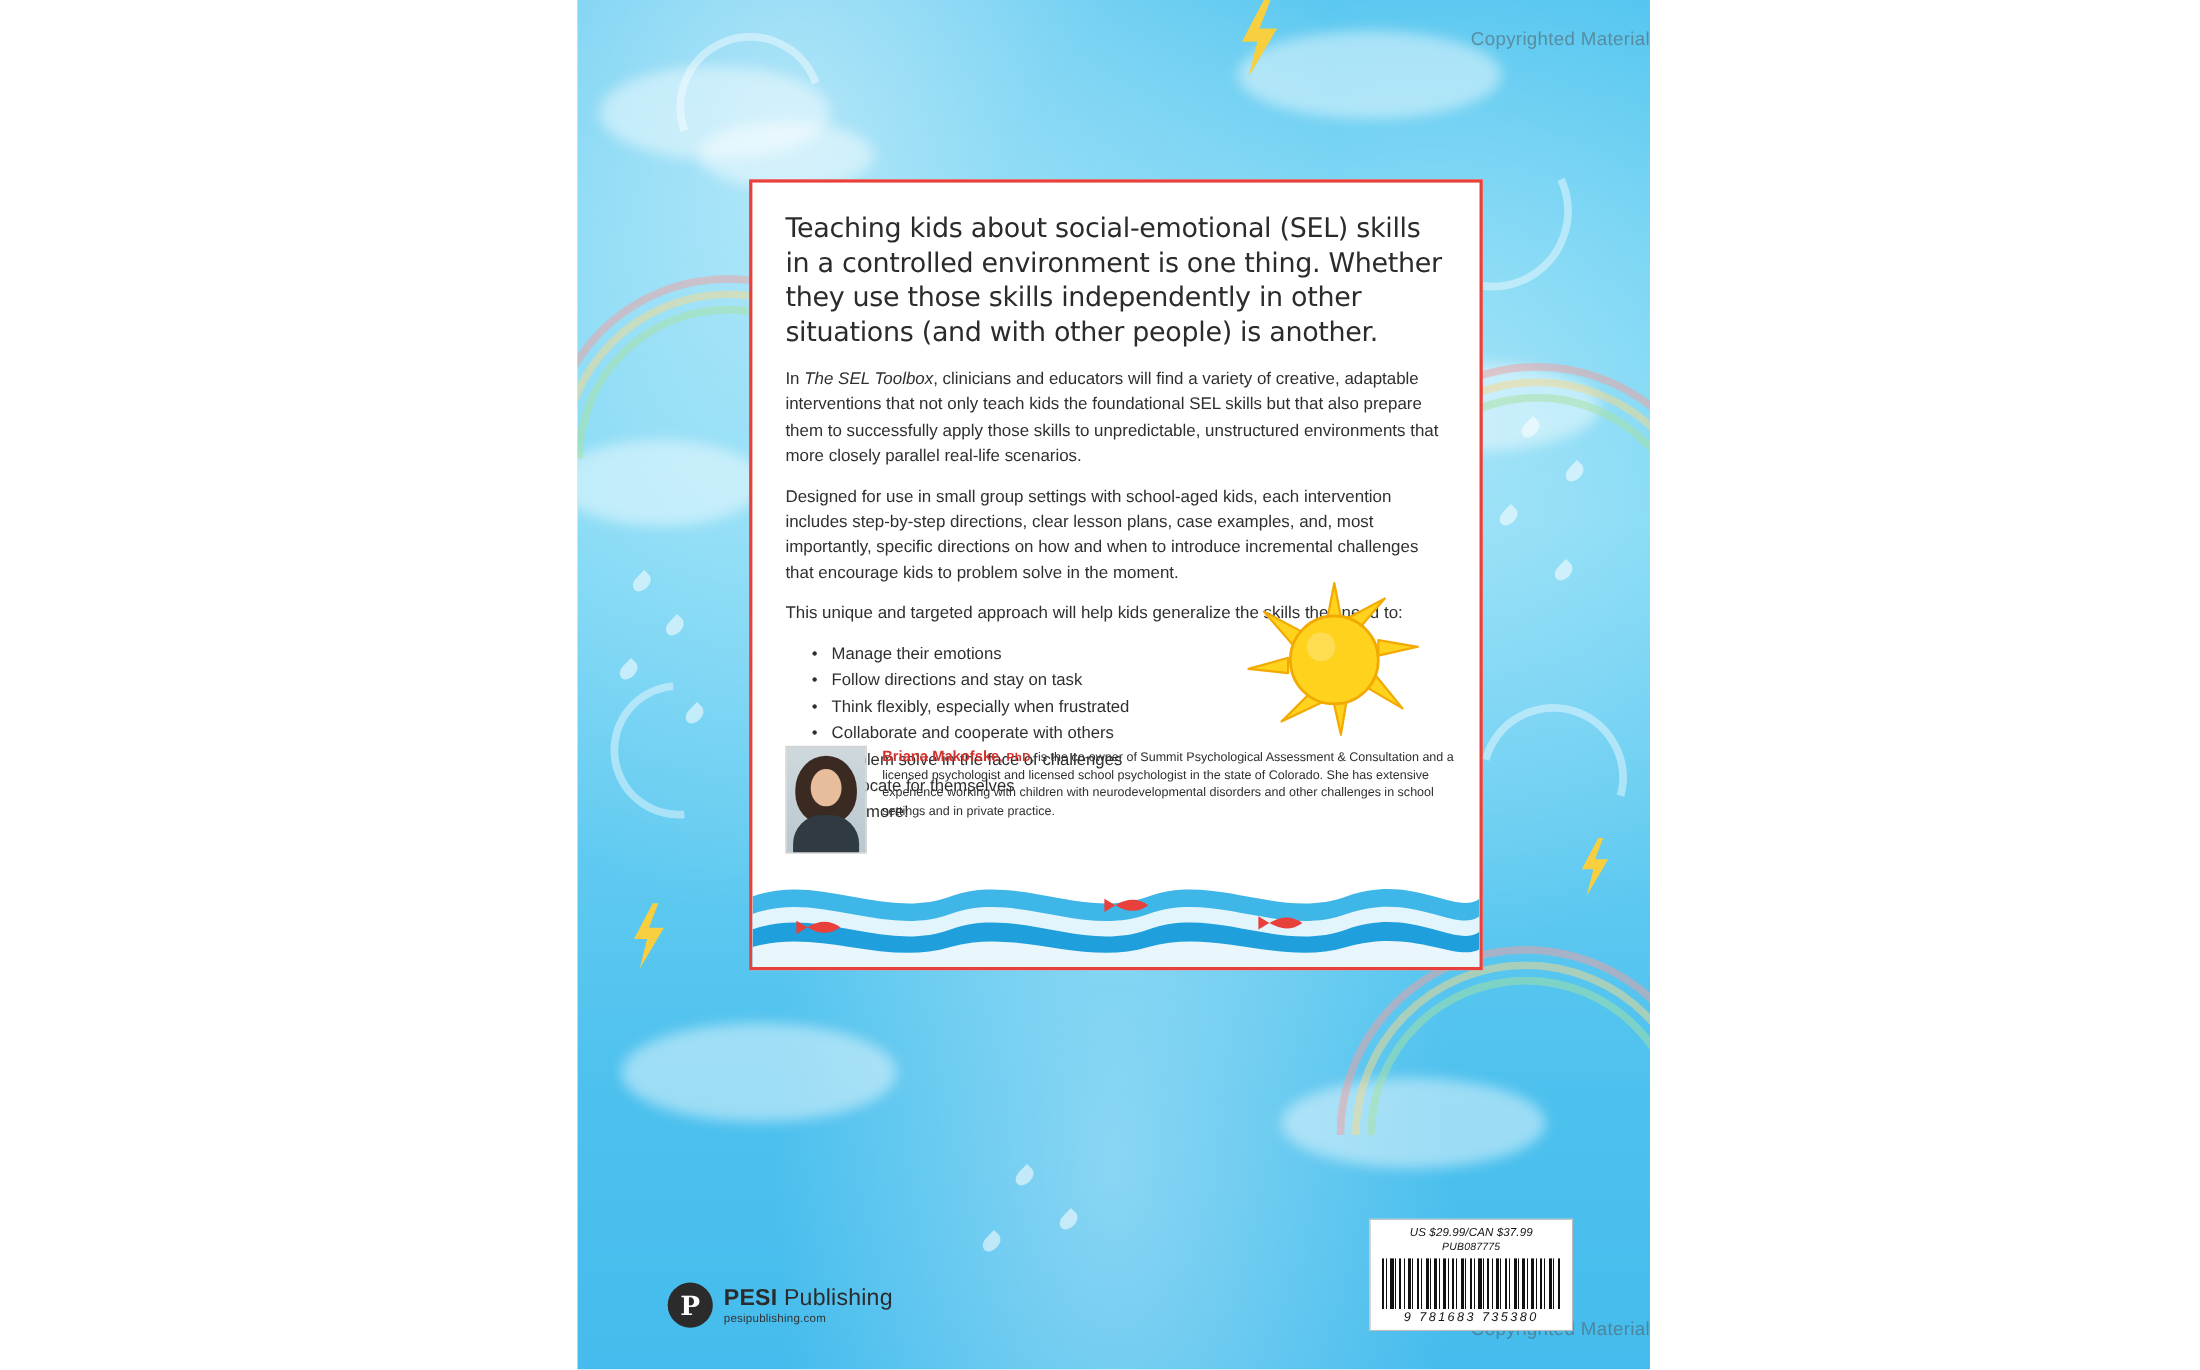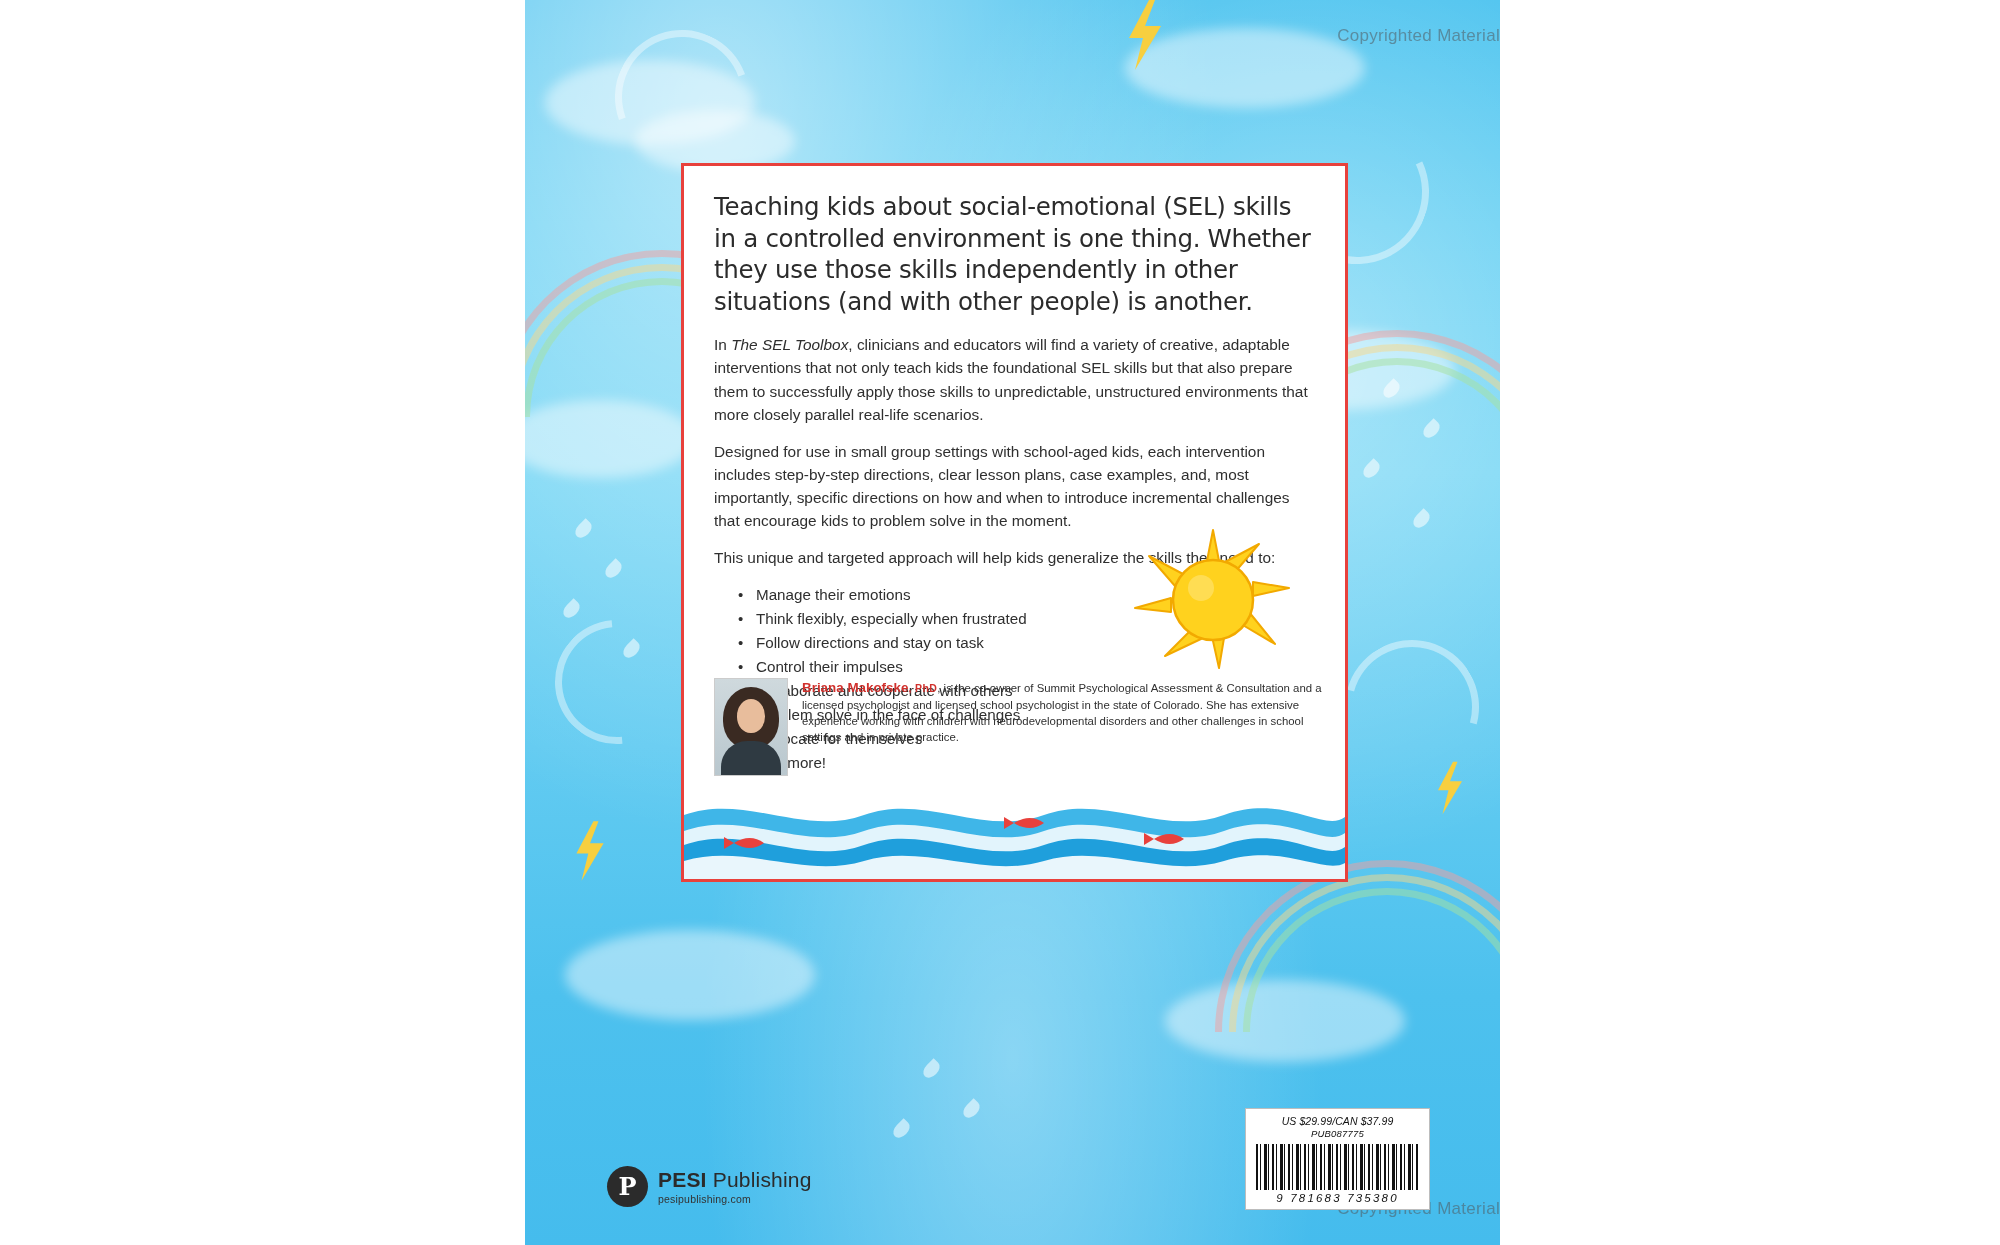--- a/index.html
+++ b/index.html
@@ -346,23 +346,22 @@
       <p class="headline">Teaching kids about social-emotional (SEL) skills in a controlled environment is one thing. Whether they use those skills independently in other situations (and with other people) is another.</p>
 
       <p class="body-p"><span>In </span><em>The SEL Toolbox</em><span>, clinicians and educators will find a variety of creative, adaptable interventions that not only teach kids the foundational SEL skills but that also prepare them to successfully apply those skills to unpredictable, unstructured environments that more closely parallel real-life scenarios.</span></p>
 
       <p class="body-p">Designed for use in small group settings with school-aged kids, each intervention includes step-by-step directions, clear lesson plans, case examples, and, most importantly, specific directions on how and when to introduce incremental challenges that encourage kids to problem solve in the moment.</p>
 
       <p class="body-p">This unique and targeted approach will help kids generalize the skills they need to:</p>
 
       <ul class="benefits">
         <li>Manage their emotions</li>
+        <li>Follow directions and stay on task</li>
         <li>Think flexibly, especially when frustrated</li>
-        <li>Follow directions and stay on task</li>
-        <li>Control their impulses</li>
         <li>Collaborate and cooperate with others</li>
         <li>Problem solve in the face of challenges</li>
         <li>Advocate for themselves</li>
         <li>And more!</li>
       </ul>
     </div>
 
     <div id="sun-illustration">
       <svg width="188" height="160" viewBox="0 0 188 160">
         <g fill="#ffd21e" stroke="#f2a900" stroke-width="2" stroke-linejoin="round">

